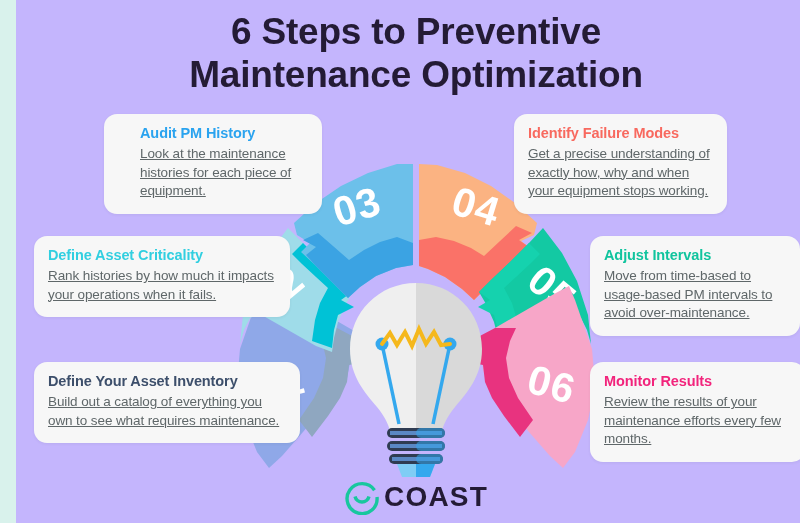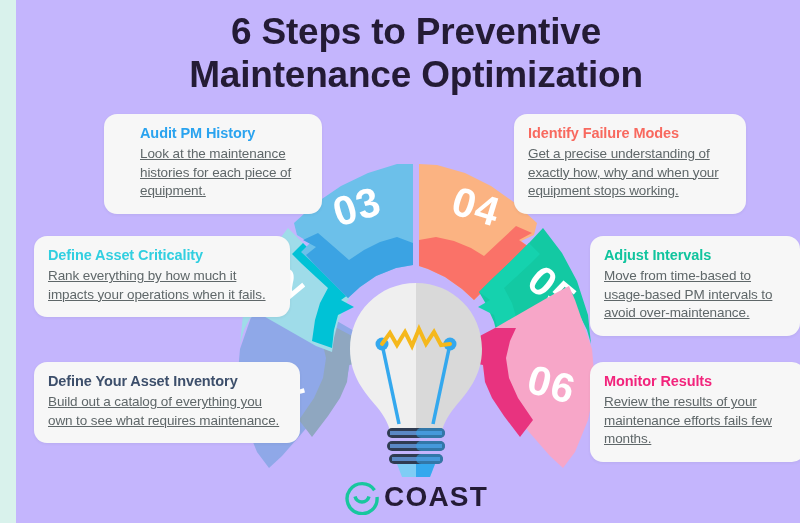--- a/index.html
+++ b/index.html
@@ -67,21 +67,21 @@
     font-size: 13.5px;
     line-height: 18.5px;
     color: #5f6769;
     letter-spacing: -0.1px;
     text-decoration: underline;
   }
 
   #card-1 { left: 18px;  top: 362px; width: 266px; }
   #card-2 { left: 18px;  top: 236px; width: 256px; }
   #card-3 { left: 88px;  top: 114px; width: 218px; padding-left: 36px; }
-  #card-4 { left: 498px; top: 114px; width: 232px; }
+  #card-4 { left: 498px; top: 114px; width: 213px; }
   #card-5 { left: 574px; top: 236px; width: 210px; }
   #card-6 { left: 574px; top: 362px; width: 215px; }
 
   
   #logo {
     position: absolute;
     left: 0;
     top: 479px;
     width: 800px;
     display: flex;
@@ -379,41 +379,41 @@
     </g>
   </svg>
 
   <div class="card" id="card-1">
     <h3 style="color:#3d4f6b">Define Your Asset Inventory</h3>
     <p>Build out a catalog of everything you own to see what requires maintenance.</p>
   </div>
 
   <div class="card" id="card-2">
     <h3 style="color:#31cfe0">Define Asset Criticality</h3>
-    <p>Rank everything by how much it impacts your operations when it fails.</p>
+    <p>Rank histories by how much it impacts your operations when it fails.</p>
   </div>
 
   <div class="card" id="card-3">
     <h3 style="color:#2aa3ef">Audit PM History</h3>
     <p>Look at the maintenance histories for each piece of equipment.</p>
   </div>
 
   <div class="card" id="card-4">
     <h3 style="color:#f8695f">Identify Failure Modes</h3>
     <p>Get a precise understanding of exactly how, why and when your equipment stops working.</p>
   </div>
 
   <div class="card" id="card-5">
     <h3 style="color:#10c49e">Adjust Intervals</h3>
     <p>Move from time-based to usage-based PM intervals to avoid over-maintenance.</p>
   </div>
 
   <div class="card" id="card-6">
     <h3 style="color:#f2247c">Monitor Results</h3>
-    <p>Review the results of your maintenance efforts fails few months.</p>
+    <p>Review the results of your maintenance efforts every few months.</p>
   </div>
 
   <div id="logo">
     <svg width="36" height="36" viewBox="0 0 36 36">
       <path d="M 30.5 11.2 A 15 15 0 1 0 33 18" fill="none" stroke="#18c79e" stroke-width="3.4" stroke-linecap="butt"></path>
       <path d="M 11 17.5 A 7.2 7.2 0 0 0 25 17.5" fill="none" stroke="#18c79e" stroke-width="3.4" stroke-linecap="butt"></path>
     </svg>
     <span id="logo-text">COAST</span>
   </div>
 

